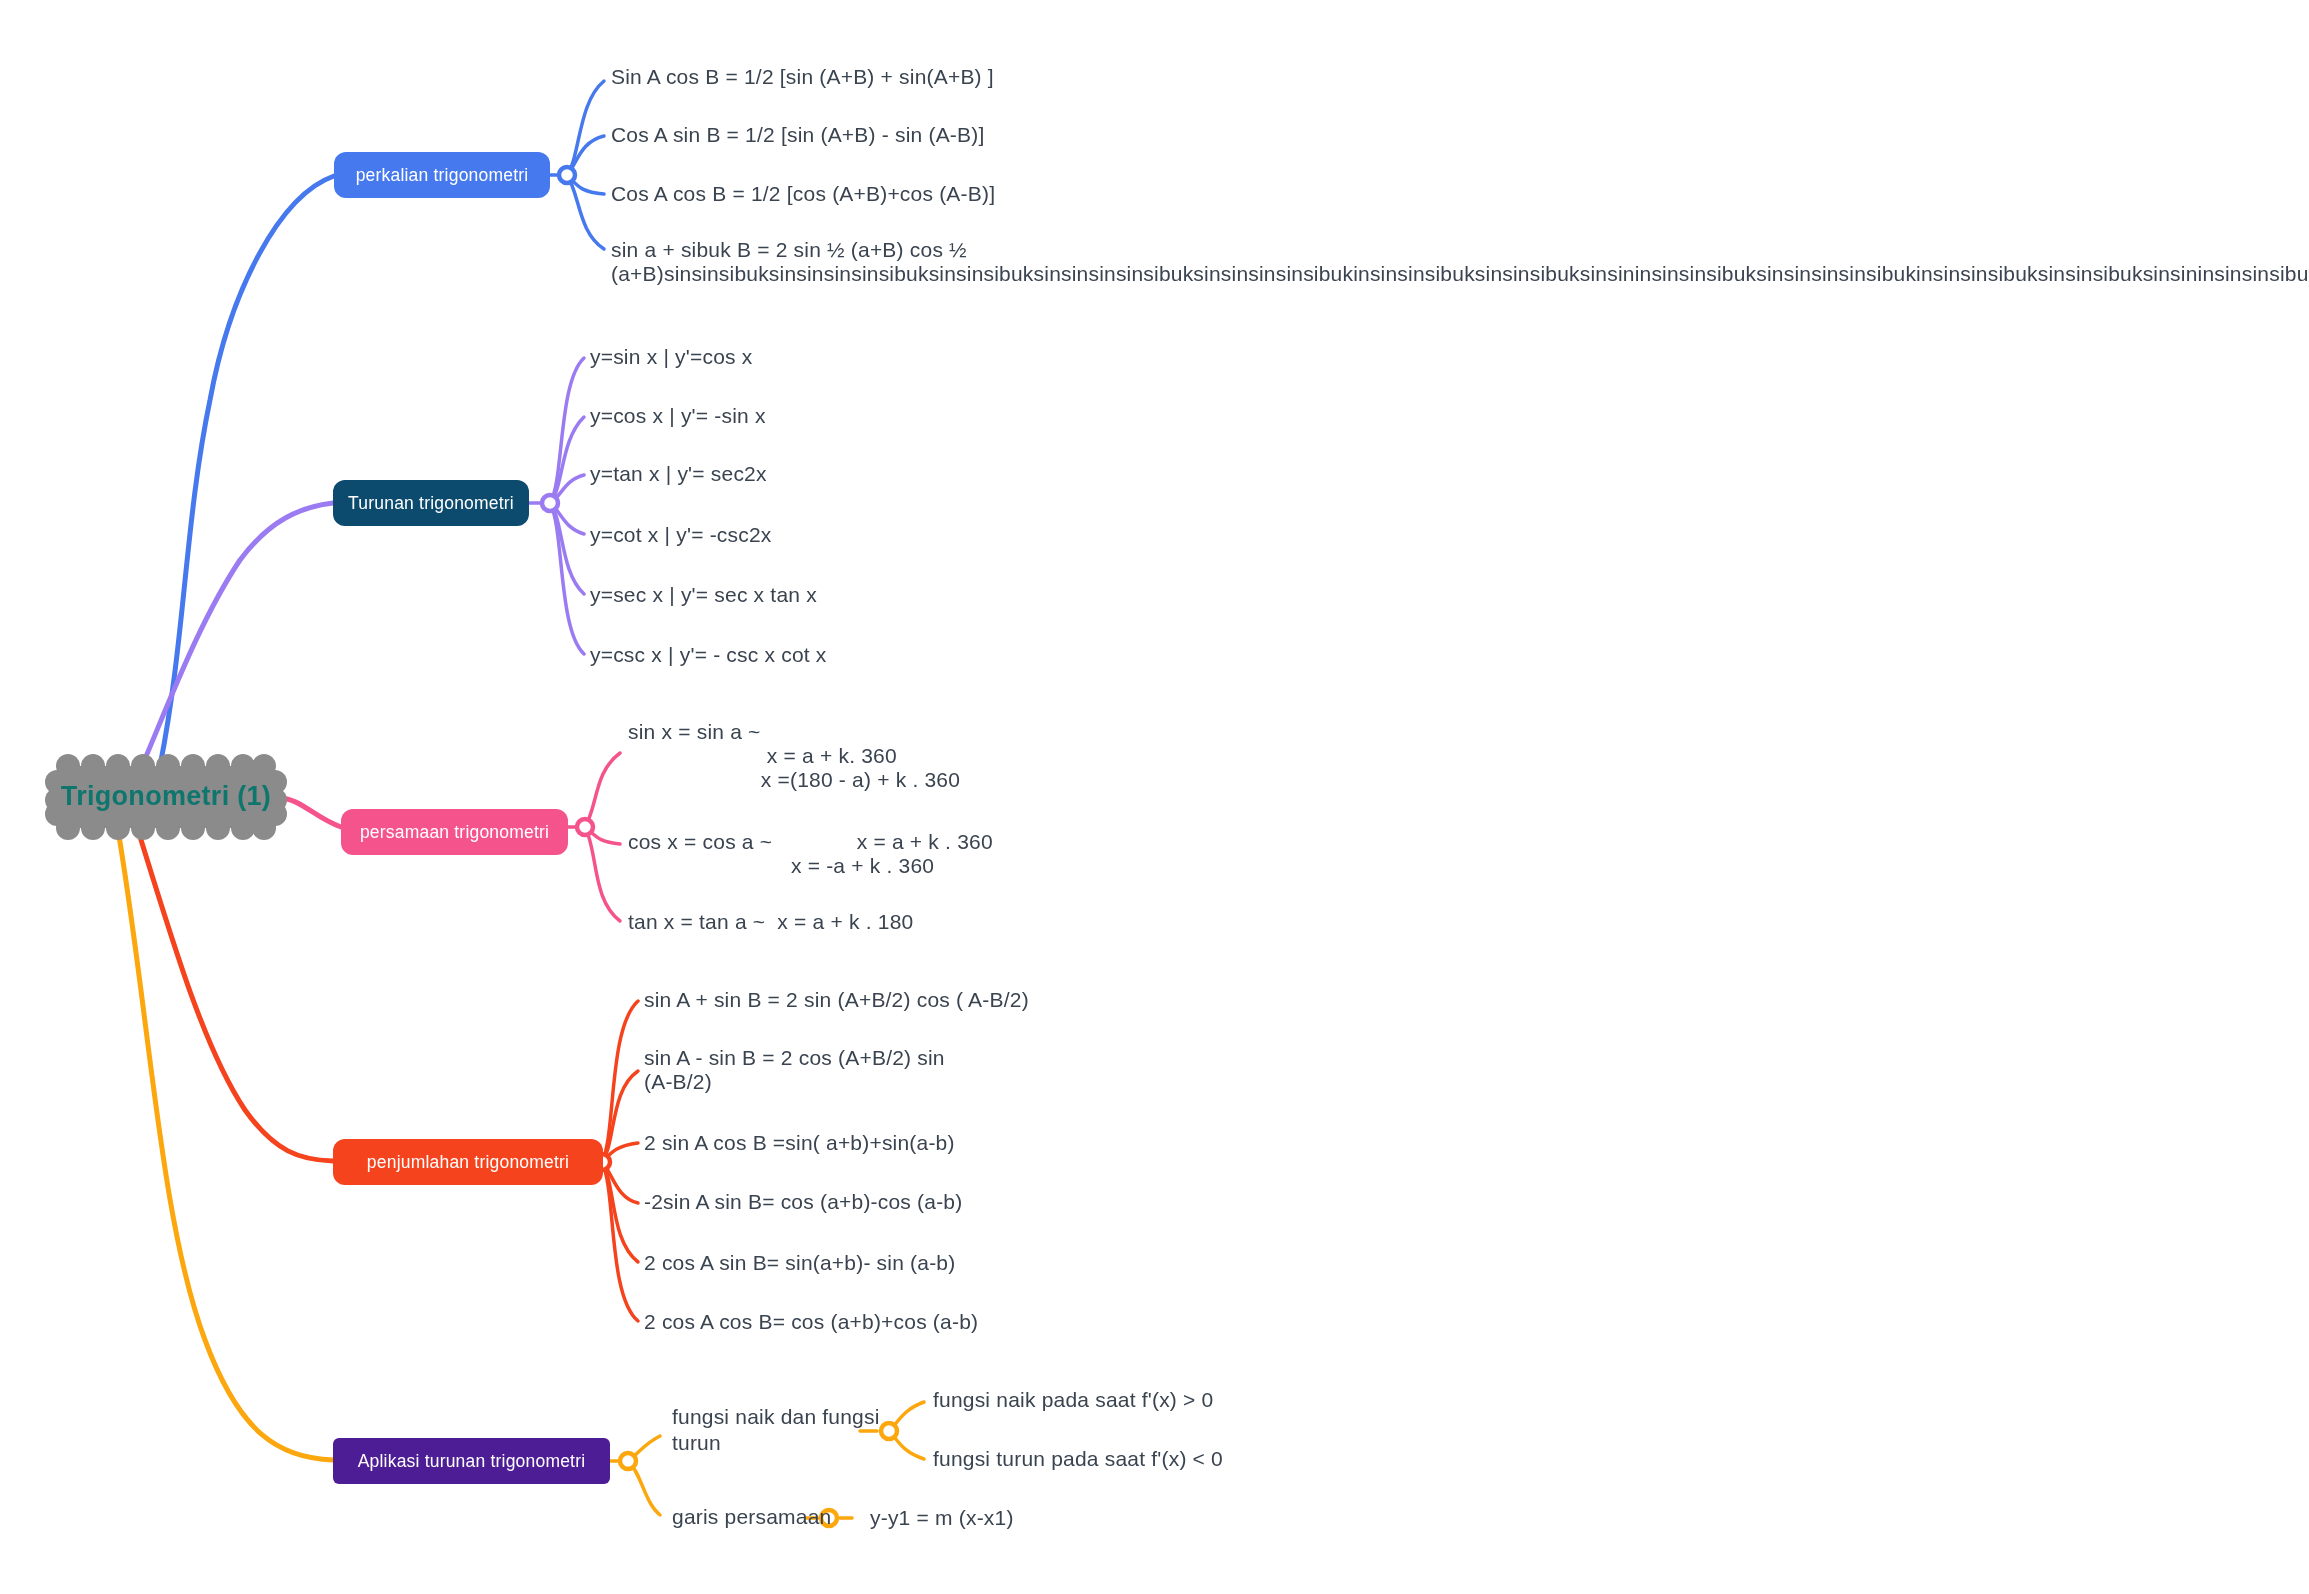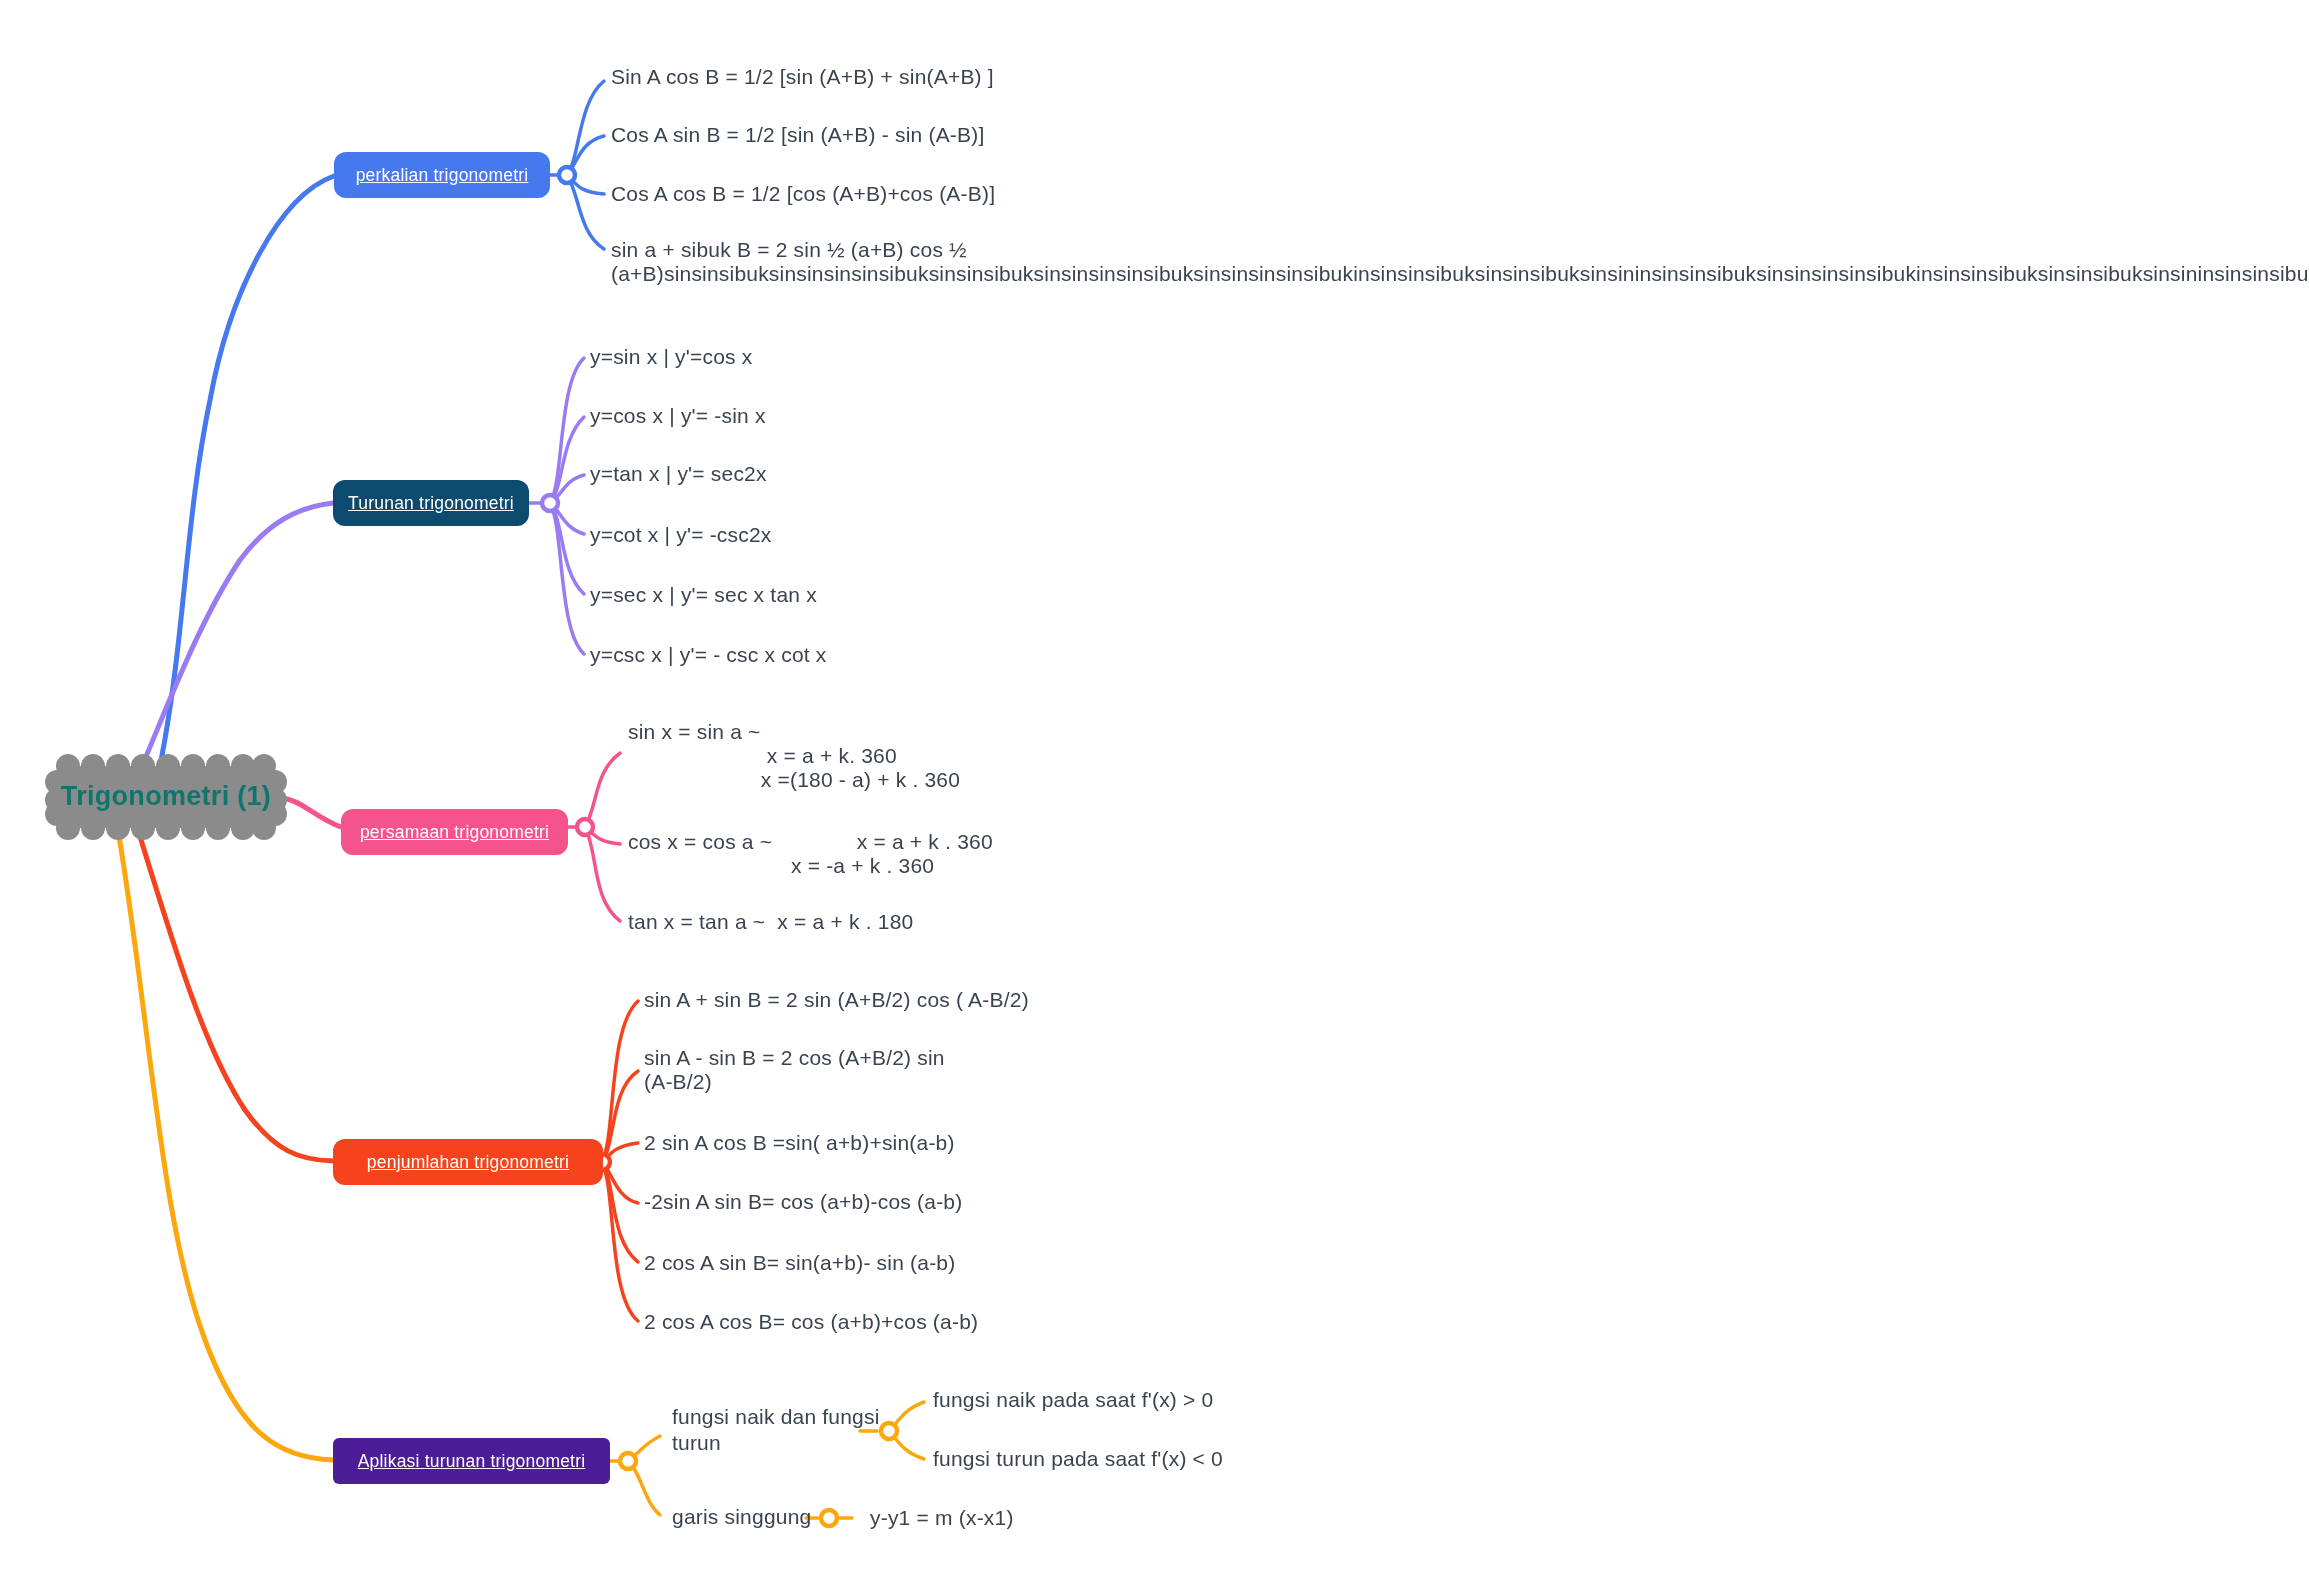--- a/index.html
+++ b/index.html
@@ -7,21 +7,21 @@
     width:2309px;height:1594px;position:relative;background:#ffffff;
     font-family:"Liberation Sans",sans-serif;overflow:hidden;
   }
   svg.wires{position:absolute;left:0;top:0;width:2309px;height:1594px;}
   .leaf{
     position:absolute;font-size:21px;line-height:24px;color:#3A4450;
     white-space:pre;letter-spacing:.2px;
   }
   .node{
     position:absolute;display:flex;align-items:center;justify-content:center;
-    color:#ffffff;border-radius:12px;font-size:17.5px;letter-spacing:.2px;text-decoration:underline;
+    color:#ffffff;border-radius:12px;font-size:17.5px;letter-spacing:.2px;
   }
   .root-label{
     position:absolute;left:53px;top:763px;width:226px;height:67px;
     display:flex;align-items:center;justify-content:center;
     color:#0f766e;font-weight:bold;font-size:27px;letter-spacing:.3px;
   }
   .lh26{line-height:26px;}
 </style>
 </head>
 <body>
@@ -154,14 +154,14 @@
 (A-B/2)</div>
 <div class="leaf" style="left:644px;top:1131px;">2 sin A cos B =sin( a+b)+sin(a-b)</div>
 <div class="leaf" style="left:644px;top:1190px;">-2sin A sin B= cos (a+b)-cos (a-b)</div>
 <div class="leaf" style="left:644px;top:1251px;">2 cos A sin B= sin(a+b)- sin (a-b)</div>
 <div class="leaf" style="left:644px;top:1310px;">2 cos A cos B= cos (a+b)+cos (a-b)</div>
 
 <div class="leaf lh26" style="left:672px;top:1404px;">fungsi naik dan fungsi
 turun</div>
 <div class="leaf" style="left:933px;top:1388px;">fungsi naik pada saat f'(x) &gt; 0</div>
 <div class="leaf" style="left:933px;top:1447px;">fungsi turun pada saat f'(x) &lt; 0</div>
-<div class="leaf" style="left:672px;top:1505px;">garis singgung</div>
+<div class="leaf" style="left:672px;top:1505px;">garis persamaan</div>
 <div class="leaf" style="left:870px;top:1506px;">y-y1 = m (x-x1)</div>
 
 </body></html>

